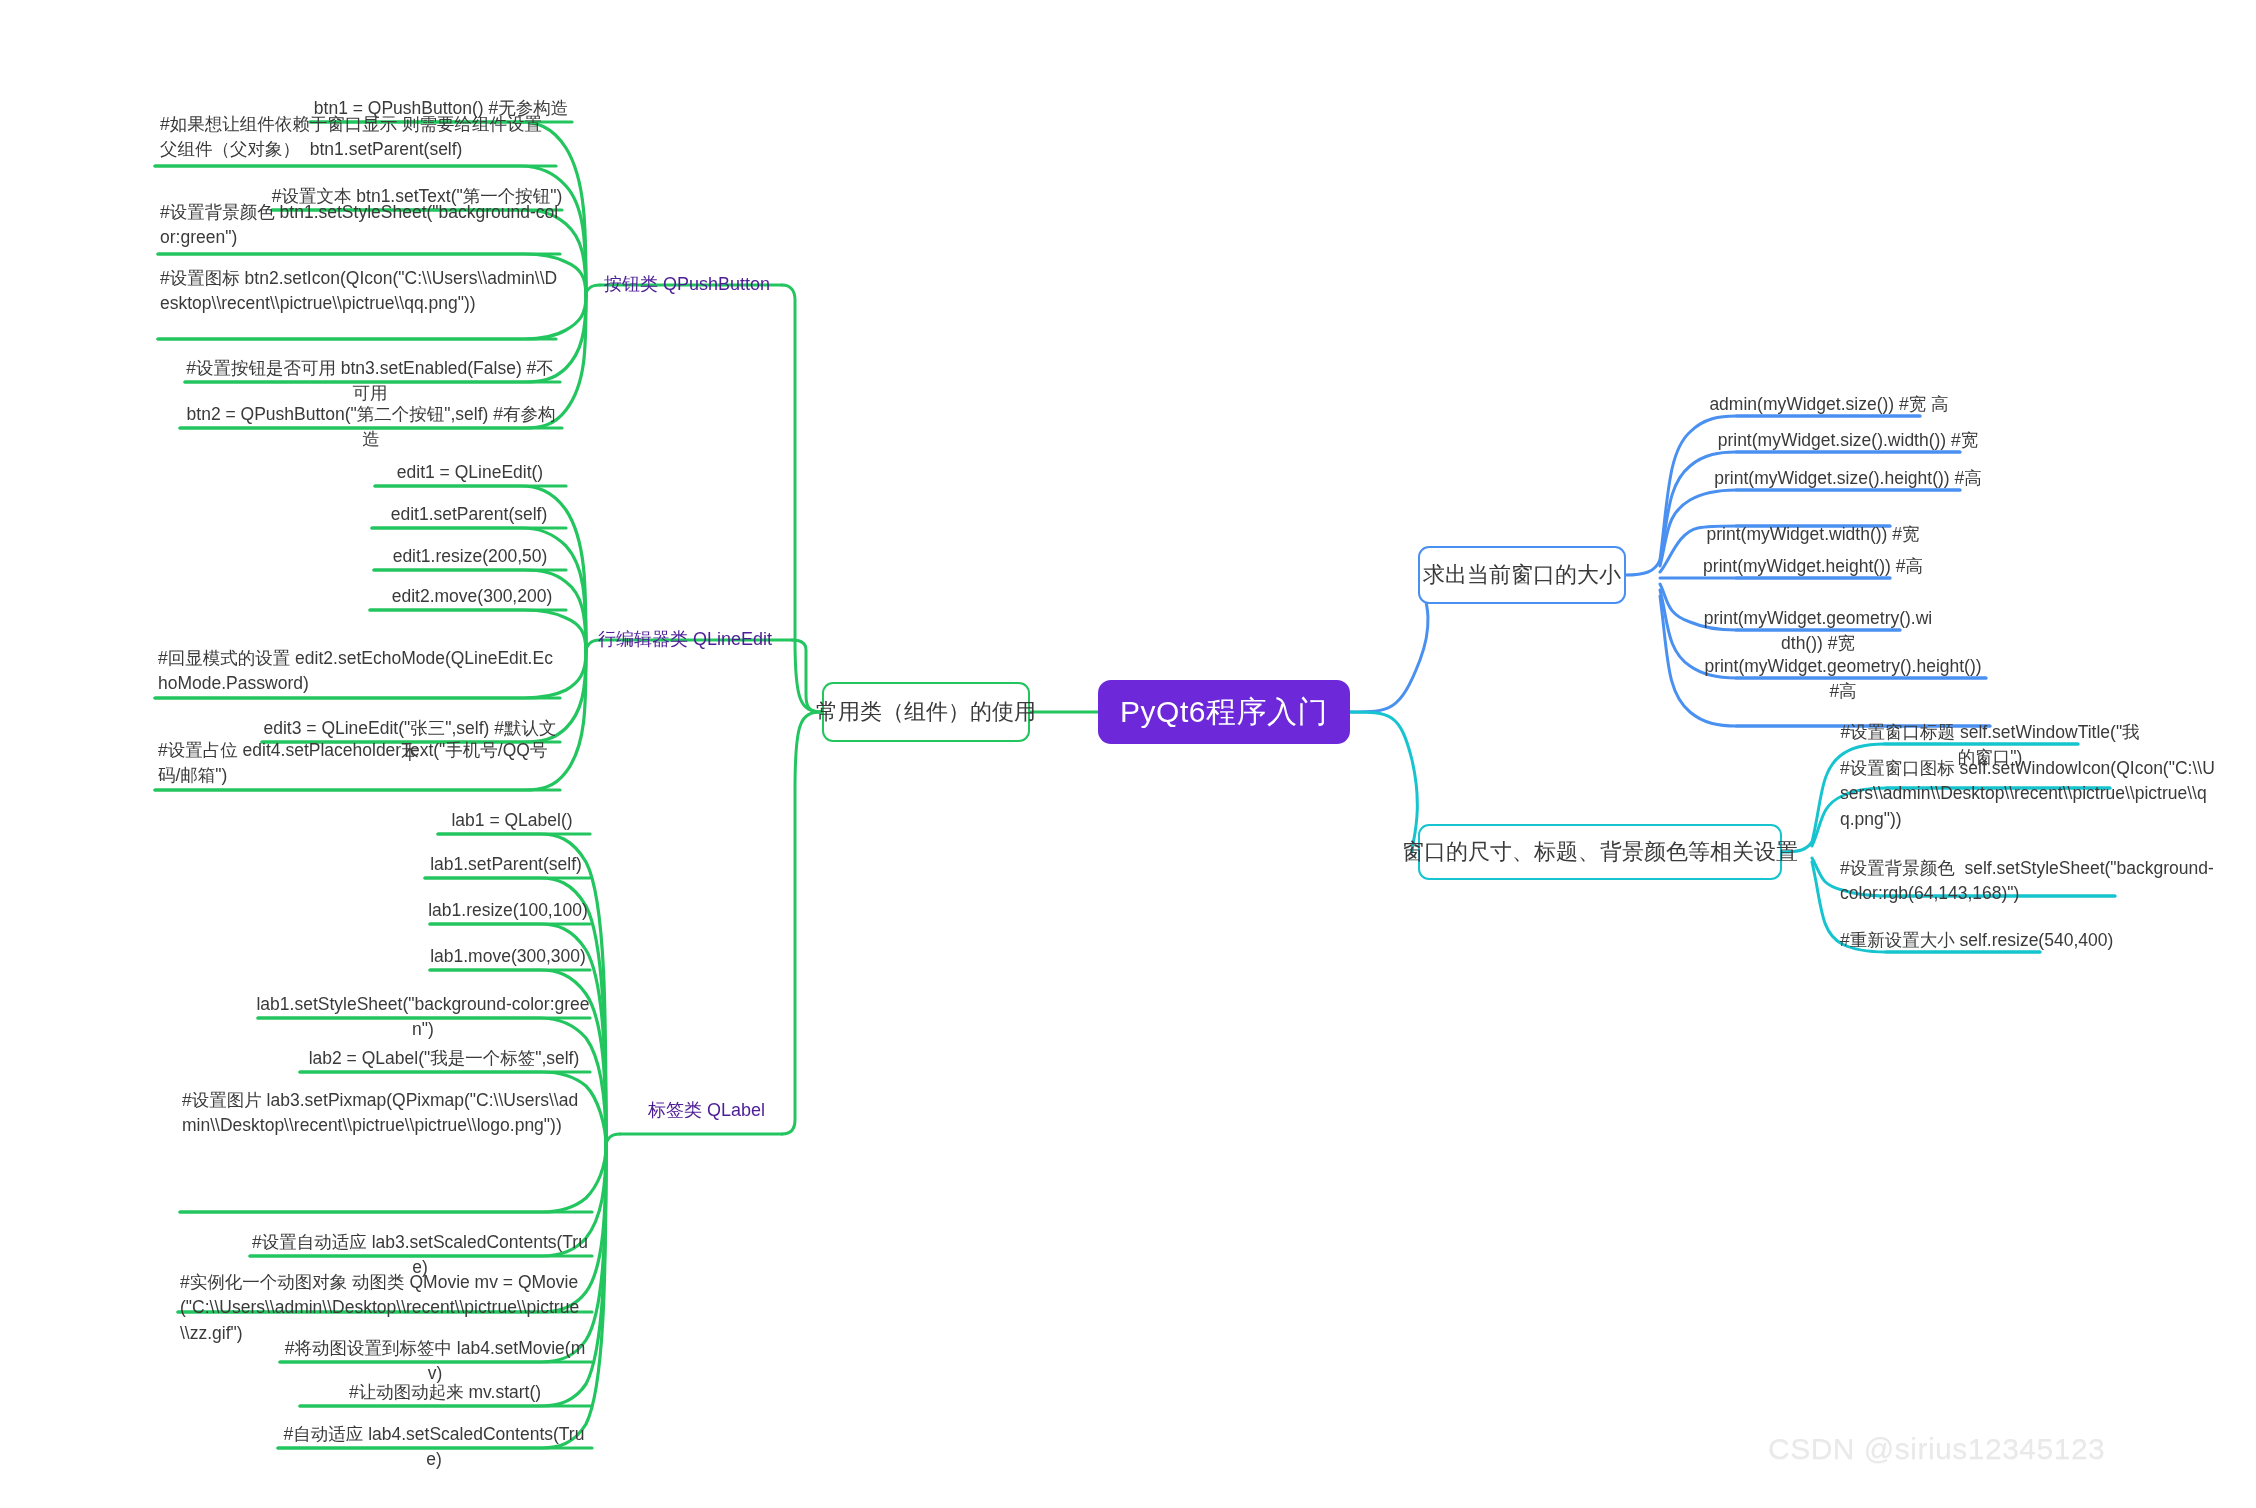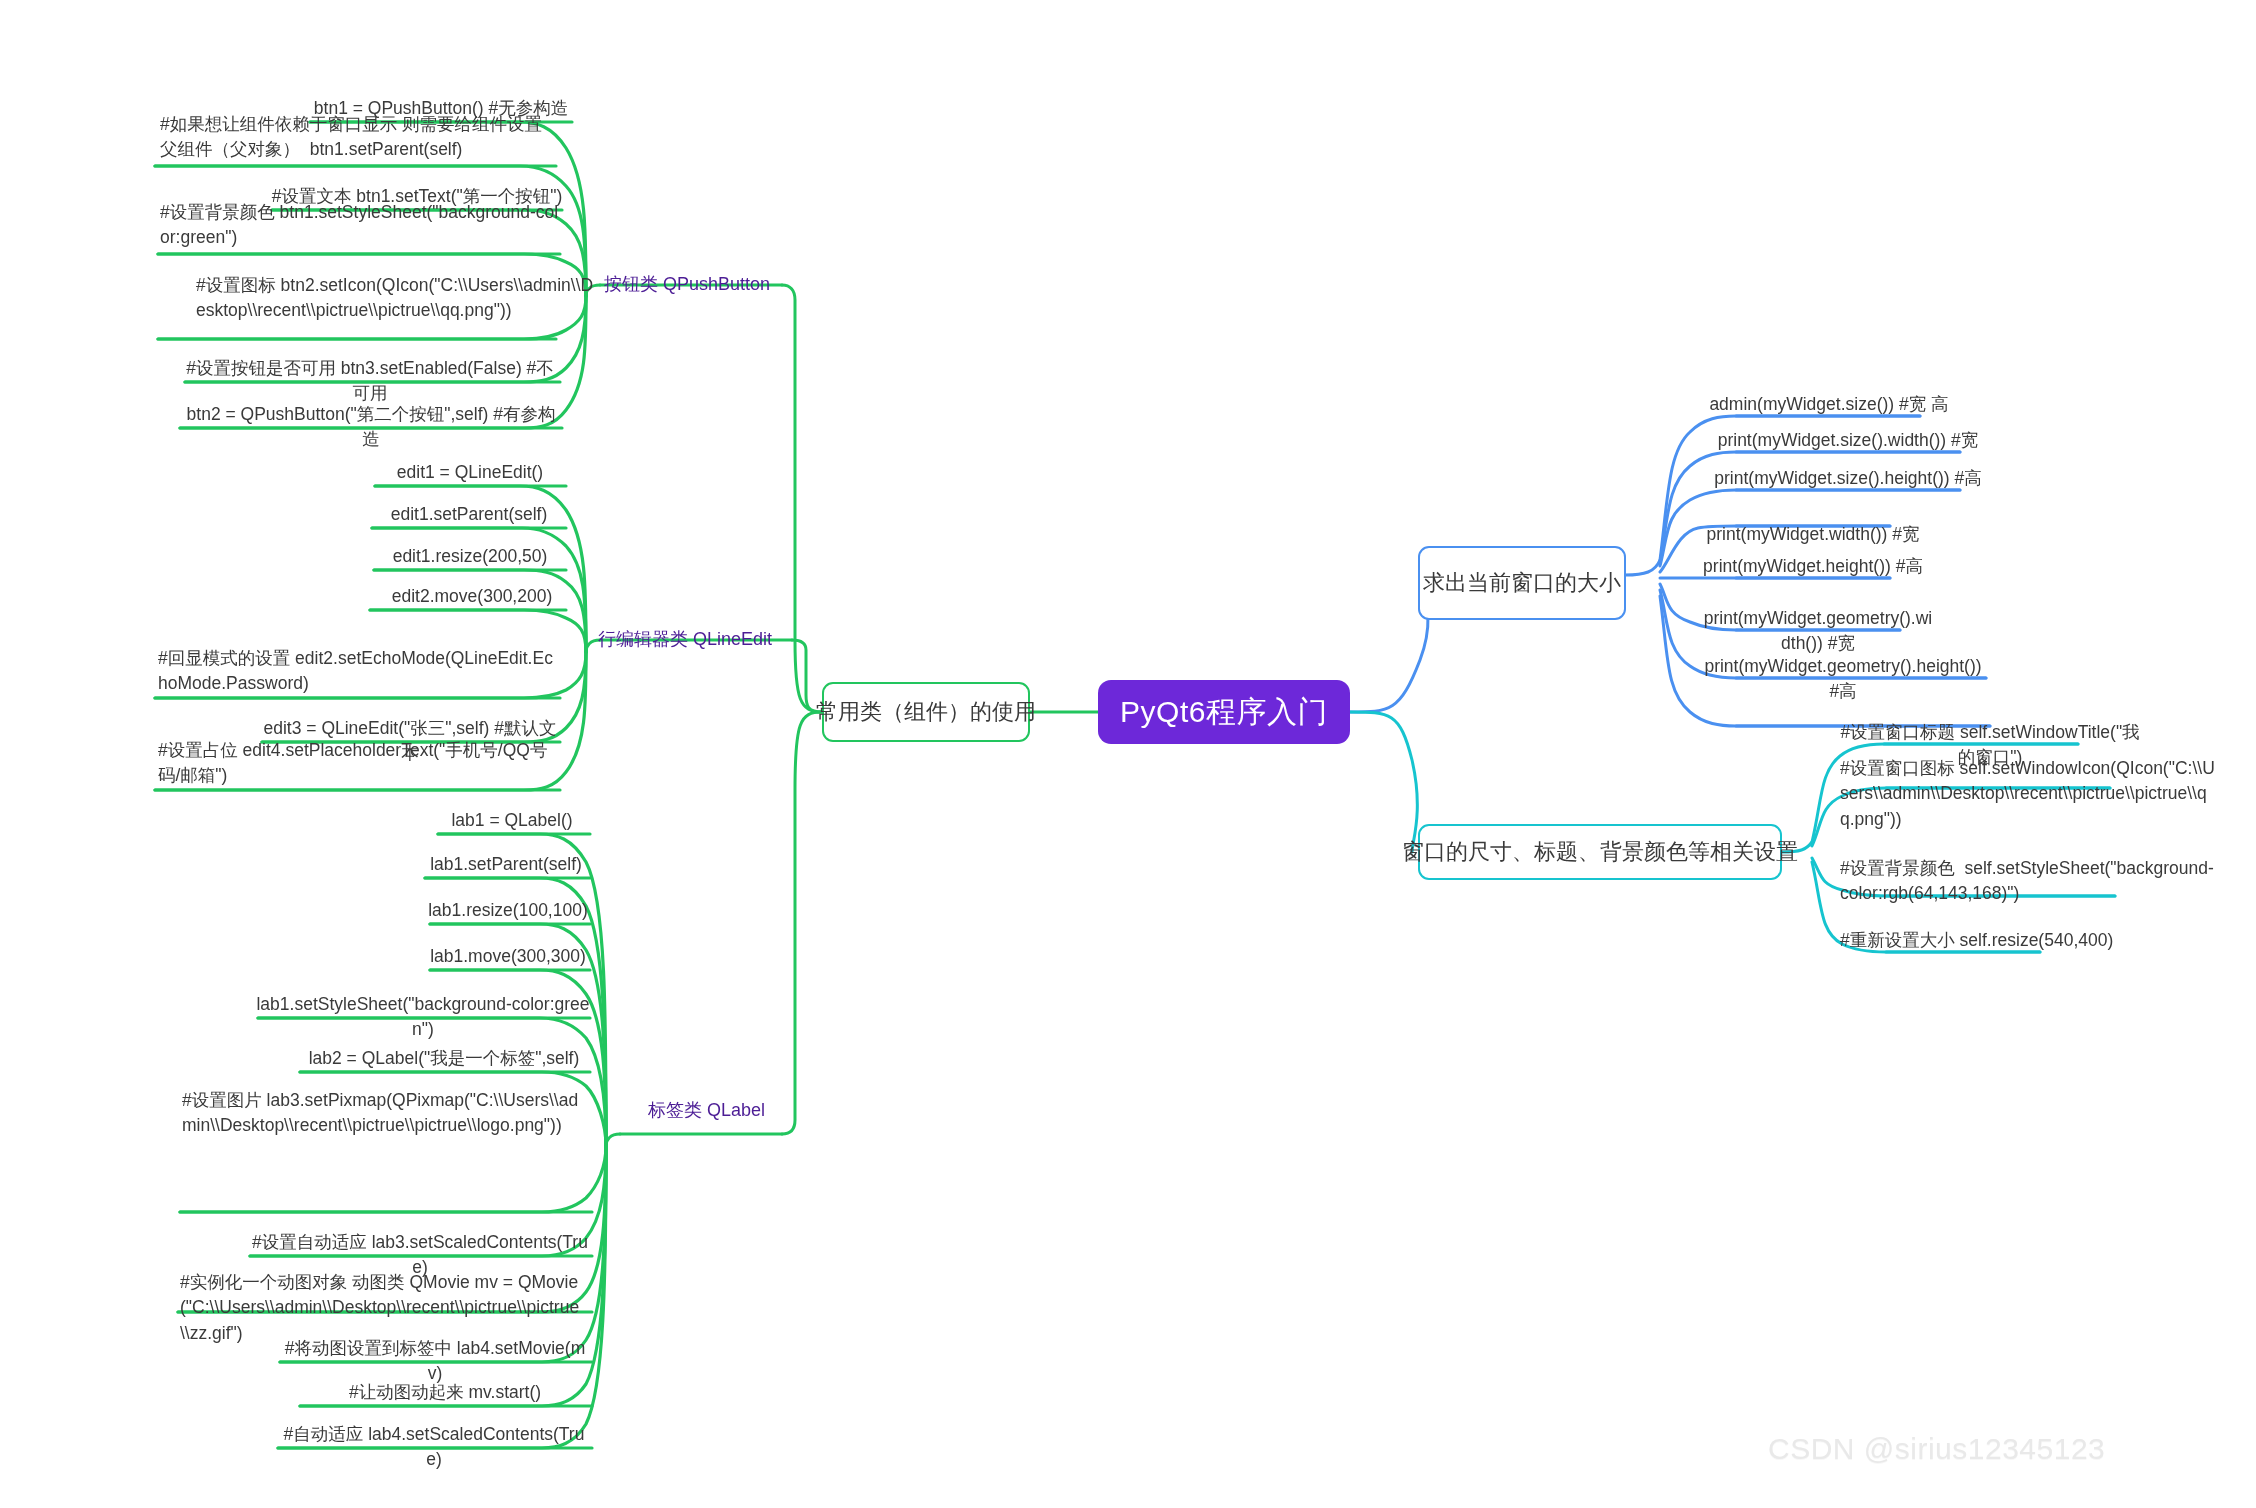--- a/index.html
+++ b/index.html
@@ -203,21 +203,21 @@
   </div>
 
   <div class="leaf c" style="left:300px;top:96px;width:282px;"><span>btn1 = QPushButton() #无参构造</span></div>
 
   <div class="leaf l" style="left:160px;top:112px;width:398px;"><span>#如果想让组件依赖于窗口显示 则需要给组件设置父组件（父对象）  btn1.setParent(self)</span></div>
 
   <div class="leaf c" style="left:262px;top:184px;width:310px;"><span>#设置文本 btn1.setText("第一个按钮")</span></div>
 
   <div class="leaf l" style="left:160px;top:200px;width:400px;"><span>#设置背景颜色 btn1.setStyleSheet("background-color:green")</span></div>
 
-  <div class="leaf l" style="left:160px;top:273px;width:400px;margin-left:36px;"><span>#设置图标 btn2.setIcon(QIcon("C:\\Users\\admin\\Desktop\\recent\\pictrue\\pictrue\\qq.png"))</span></div>
+  <div class="leaf l" style="left:160px;top:266px;width:400px;"><span>#设置图标 btn2.setIcon(QIcon("C:\\Users\\admin\\Desktop\\recent\\pictrue\\pictrue\\qq.png"))</span></div>
 
   <div class="leaf c" style="left:180px;top:356px;width:380px;"><span>#设置按钮是否可用 btn3.setEnabled(False) #不可用</span></div>
 
   <div class="leaf c" style="left:180px;top:402px;width:382px;"><span>btn2 = QPushButton("第二个按钮",self) #有参构造</span></div>
 
   <div class="leaf c" style="left:372px;top:460px;width:196px;"><span>edit1 = QLineEdit()</span></div>
 
   <div class="leaf c" style="left:370px;top:502px;width:198px;"><span>edit1.setParent(self)</span></div>
 
   <div class="leaf c" style="left:372px;top:544px;width:196px;"><span>edit1.resize(200,50)</span></div>
@@ -247,21 +247,21 @@
   <div class="leaf c" style="left:248px;top:1230px;width:344px;"><span>#设置自动适应 lab3.setScaledContents(True)</span></div>
 
   <div class="leaf l" style="left:180px;top:1270px;width:410px;"><span>#实例化一个动图对象 动图类 QMovie mv = QMovie("C:\\Users\\admin\\Desktop\\recent\\pictrue\\pictrue\\zz.gif")</span></div>
 
   <div class="leaf c" style="left:278px;top:1336px;width:314px;"><span>#将动图设置到标签中 lab4.setMovie(mv)</span></div>
 
   <div class="leaf c" style="left:298px;top:1380px;width:294px;"><span>#让动图动起来 mv.start()</span></div>
 
   <div class="leaf c" style="left:276px;top:1422px;width:316px;"><span>#自动适应 lab4.setScaledContents(True)</span></div>
 
-  <div class="node-box blue" style="left:1418px;top:546px;width:208px;height:74px;">
+  <div class="node-box blue" style="left:1418px;top:546px;width:208px;height:58px;">
     <span>求出当前窗口的大小</span>
   </div>
 
   <div class="leaf c" style="left:1700px;top:392px;width:258px;"><span>admin(myWidget.size()) #宽 高</span></div>
   <div class="leaf c" style="left:1700px;top:428px;width:296px;"><span>print(myWidget.size().width()) #宽</span></div>
   <div class="leaf c" style="left:1700px;top:466px;width:296px;"><span>print(myWidget.size().height()) #高</span></div>
   <div class="leaf c" style="left:1700px;top:502px;width:226px;margin-top:20px;"><span>print(myWidget.width()) #宽</span></div>
   <div class="leaf c" style="left:1700px;top:554px;width:226px;"><span>print(myWidget.height()) #高</span></div>
   <div class="leaf c" style="left:1700px;top:606px;width:236px;"><span>print(myWidget.geometry().width()) #宽</span></div>
   <div class="leaf c" style="left:1700px;top:654px;width:286px;"><span>print(myWidget.geometry().height()) #高</span></div>

